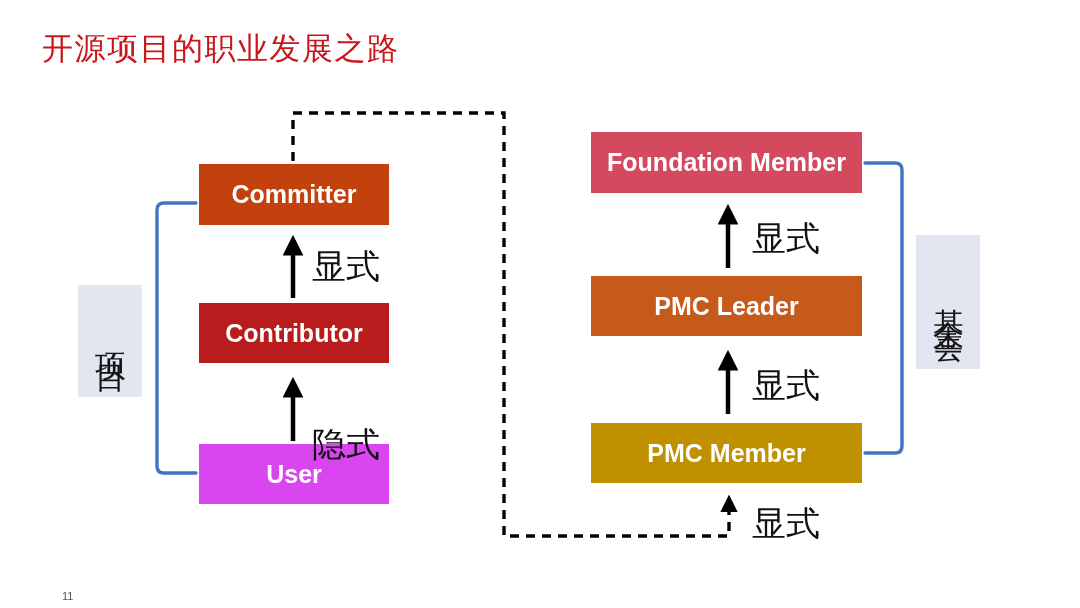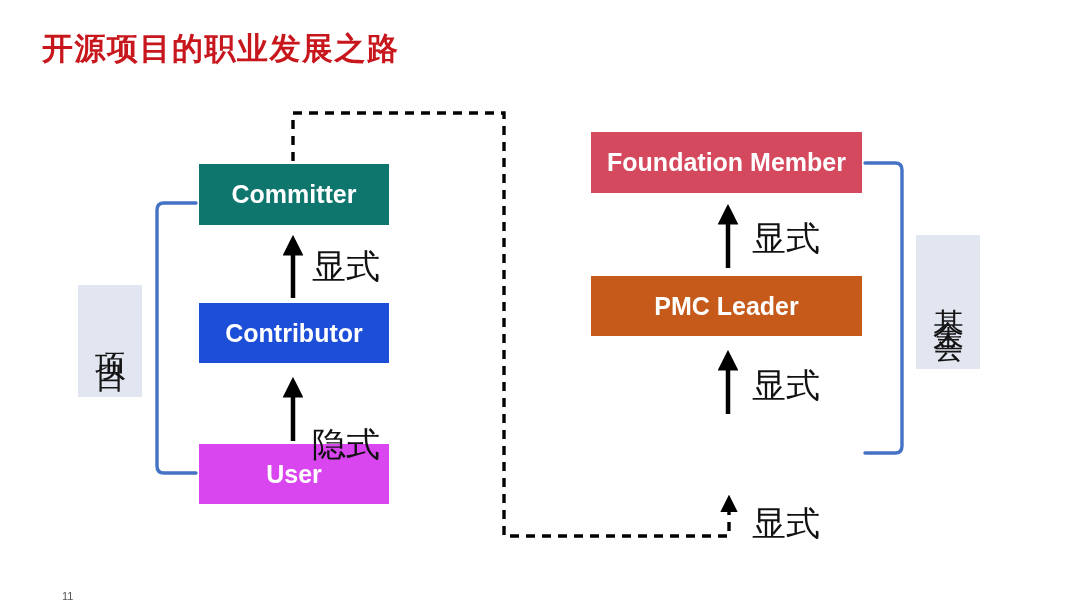--- a/index.html
+++ b/index.html
@@ -2,30 +2,30 @@
 <html><head>
 <meta charset="utf-8">
 <style>
   html,body{margin:0;padding:0;background:#fff;}
   .slide{
     position:relative;width:1080px;height:608px;background:#ffffff;overflow:hidden;
     font-family:"Liberation Sans","DejaVu Sans",sans-serif;
   }
   .title{
     position:absolute;left:42px;top:28px;
-    font-size:31px;font-weight:bold;color:#C8161D;letter-spacing:1.5px;
+    font-size:31px;font-weight:normal;color:#C8161D;letter-spacing:1.5px;
     white-space:nowrap;
   }
   .node{
     position:absolute;display:flex;align-items:center;justify-content:center;
     color:#ffffff;font-weight:bold;font-size:25px;white-space:nowrap;
   }
   
-  .node.committer  {left:199px;top:164px;width:190px;height:61px;background:#0f766e;}
-  .node.contributor{left:199px;top:303px;width:190px;height:60px;background:#1d4ed8;}
+  .node.committer  {left:199px;top:164px;width:190px;height:61px;background:#c2410c;}
+  .node.contributor{left:199px;top:303px;width:190px;height:60px;background:#b91c1c;}
   .node.user       {left:199px;top:444px;width:190px;height:60px;background:#d946ef;}
   
   .node.foundation {left:591px;top:132px;width:271px;height:61px;background:#D4495E;}
   .node.pmcleader  {left:591px;top:276px;width:271px;height:60px;background:#C55A1B;}
   .node.pmcmember  {left:591px;top:423px;width:271px;height:60px;background:#BF9000;}
 
   .side-label{
     position:absolute;background:#E2E6F0;color:#141414;
     display:flex;align-items:center;justify-content:center;
     writing-mode:vertical-rl;text-orientation:upright;
@@ -76,20 +76,21 @@
     <path d="M196,203 H164 Q157,203 157,210 V466 Q157,473 164,473 H196" fill="none" stroke="#4472C4" stroke-width="3.4" stroke-linecap="round"></path>
     <path d="M865,163 H895 Q902,163 902,170 V446 Q902,453 895,453 H865" fill="none" stroke="#4472C4" stroke-width="3.4" stroke-linecap="round"></path>
   </svg>
 
   <div class="node committer">Committer</div>
   <div class="node contributor">Contributor</div>
   <div class="node user">User</div>
 
   <div class="node pmcleader">PMC Leader</div>
   <div class="node foundation">Foundation Member</div>
+  <div class="node pmcmember">PMC Member</div>
 
   <div class="side-label project">项目</div>
   <div class="side-label foundation">基金会</div>
 
   <div class="arrow-label l-implicit">隐式</div>
   <div class="arrow-label l-explicit">显式</div>
   <div class="arrow-label r-explicit2">显式</div>
   <div class="arrow-label r-explicit1">显式</div>
   <div class="arrow-label r-explicit3">显式</div>
 

